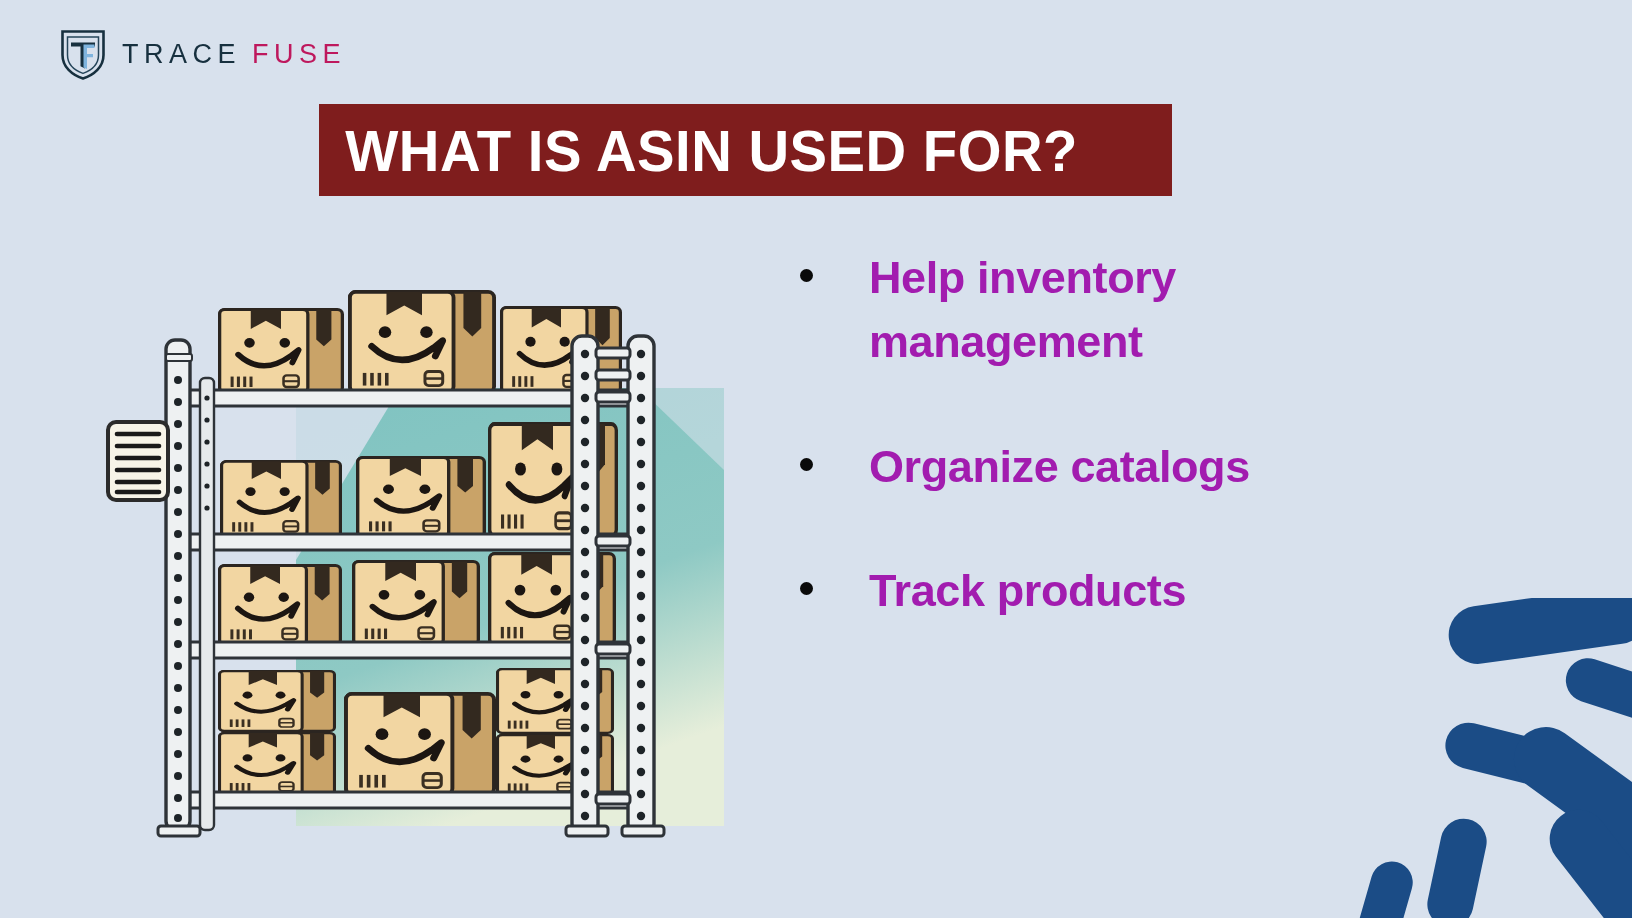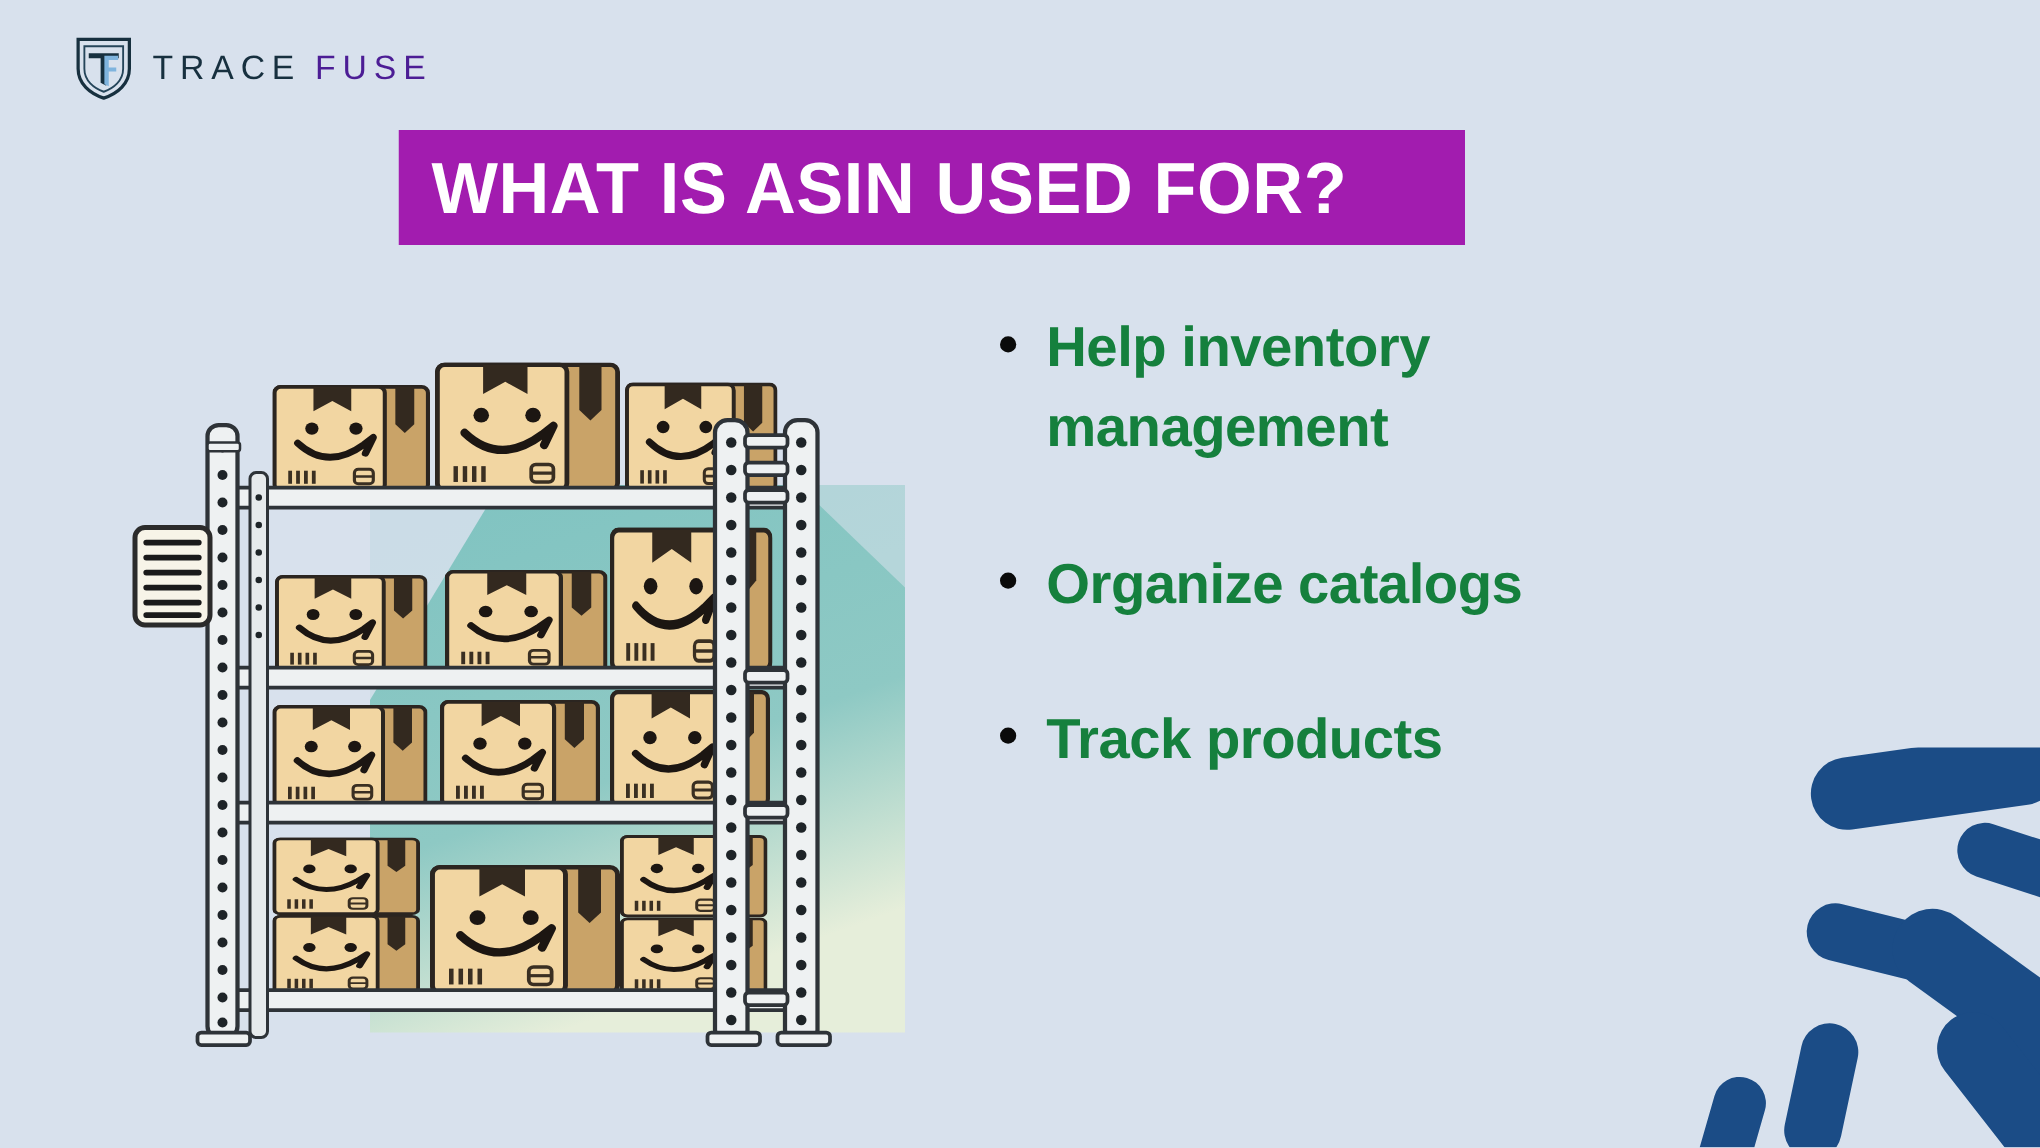--- a/index.html
+++ b/index.html
@@ -36,30 +36,30 @@
   .logo-mark { width: 46px; height: 52px; display: block; }
   .logo-words {
     display: flex;
     align-items: baseline;
     gap: 11px;
     font-size: 27px;
     font-weight: 500;
     letter-spacing: 5.5px;
   }
   .logo-trace { color: #17303f; text-align: right; }
-  .logo-fuse  { color: #4c1d95; }
+  .logo-fuse  { color: #be185d; }
 
   
   .title-banner {
     position: absolute;
     left: 319px;
     top: 104px;
     width: 853px;
     height: 92px;
-    background: #a21caf;
+    background: #7f1d1d;
     display: flex;
     align-items: center;
   }
   .title-text {
     color: #ffffff;
     font-size: 58px;
     font-weight: bold;
     letter-spacing: 0.5px;
     padding-left: 27px;
     white-space: nowrap;
@@ -83,26 +83,27 @@
   .bullet-dot {
     flex: 0 0 auto;
     width: 13px;
     height: 13px;
     border-radius: 50%;
     background: #0a0a0a;
     margin-top: 23px;
     margin-right: 24px;
   }
   .bullet-label {
-    color: #15803d;
+    color: #a21caf;
     font-size: 45px;
     font-weight: bold;
     line-height: 1.43;
     letter-spacing: -0.4px;
     max-width: 400px;
+    margin-left: 32px;
   }
 
   
   .illustration {
     position: absolute;
     left: 100px;
     top: 270px;
     width: 650px;
     height: 580px;
   }

